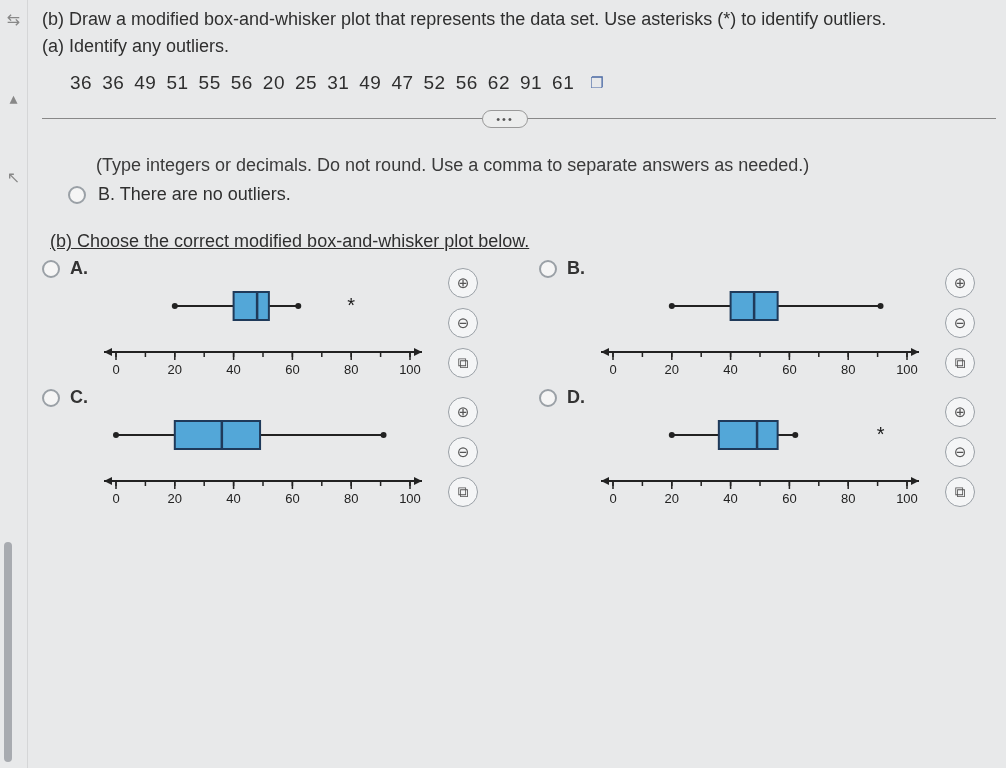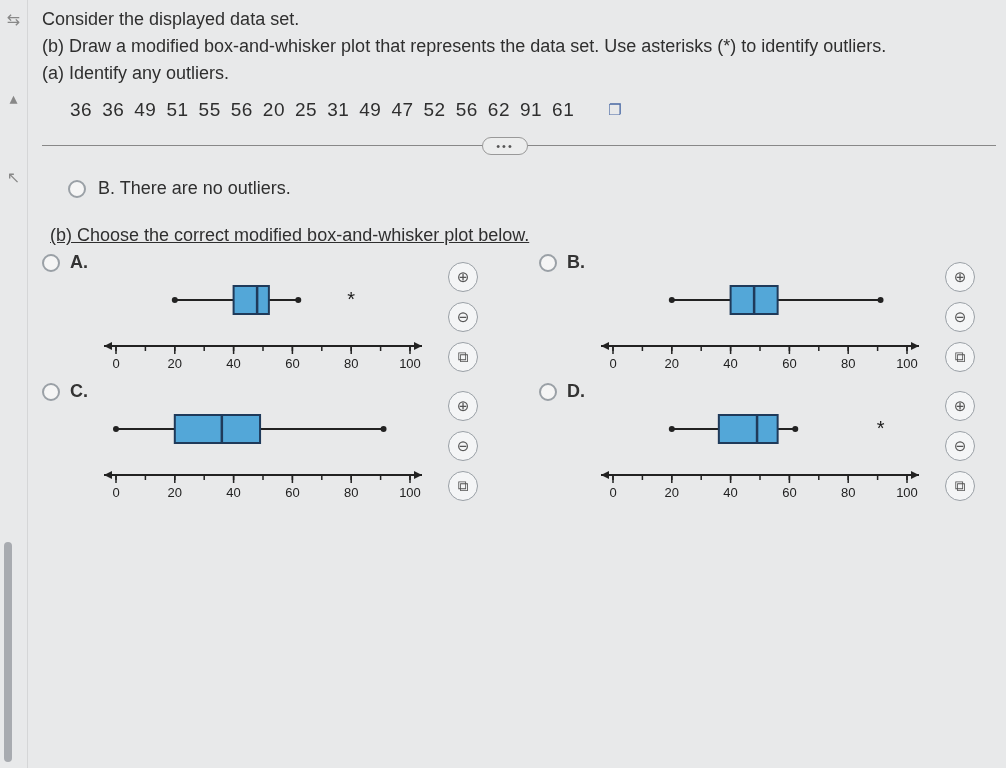--- a/index.html
+++ b/index.html
@@ -39,21 +39,21 @@
     font-size: 18px;
     color: #2f2f2f;
   }
   .prompt { line-height: 1.5; }
   .data-row {
     margin: 12px 0 4px 28px;
     font-size: 19px;
     letter-spacing: 0.5px;
     display:flex;
     align-items:center;
-    gap:24px;
+    gap:6px;
     text-align:center;
   }
   .data-list span { margin-right: 10px; }
   .copy-icon { color:#4b6aa5; font-size:15px; }
   .divider {
     border: none;
     border-top: 1px solid #888;
     margin: 24px 0 6px 0;
   }
   .ellipsis-btn {
@@ -121,33 +121,33 @@
 
 <div class="left-tools">
   <span>⇆</span>
   <span>▴</span>
   <span>↖</span>
 </div>
 <div class="left-scroll"></div>
 
 <div class="content">
   <div class="prompt">
-    <div>Consider the displayed data set.</div>
     <div>(b) Draw a modified box-and-whisker plot that represents the data set. Use asterisks (*) to identify outliers.</div>
     <div>(a) Identify any outliers.</div>
   </div>
 
   <div class="data-row">
     <span class="data-list" id="data-list"><span>36</span><span>36</span><span>49</span><span>51</span><span>55</span><span>56</span><span>20</span><span>25</span><span>31</span><span>49</span><span>47</span><span>52</span><span>56</span><span>62</span><span>91</span><span>61</span></span>
     <span class="copy-icon">❐</span>
   </div>
 
   <hr class="divider">
   <div class="ellipsis-btn">•••</div>
 
+  <div class="hint">(Type integers or decimals. Do not round. Use a comma to separate answers as needed.)</div>
 
   <div class="radio-row">
     <div class="radio"></div>
     <span>B.   There are no outliers.</span>
   </div>
 
   <div class="part-b">(b) Choose the correct modified box-and-whisker plot below.</div>
 
   <div class="options-grid">
 

